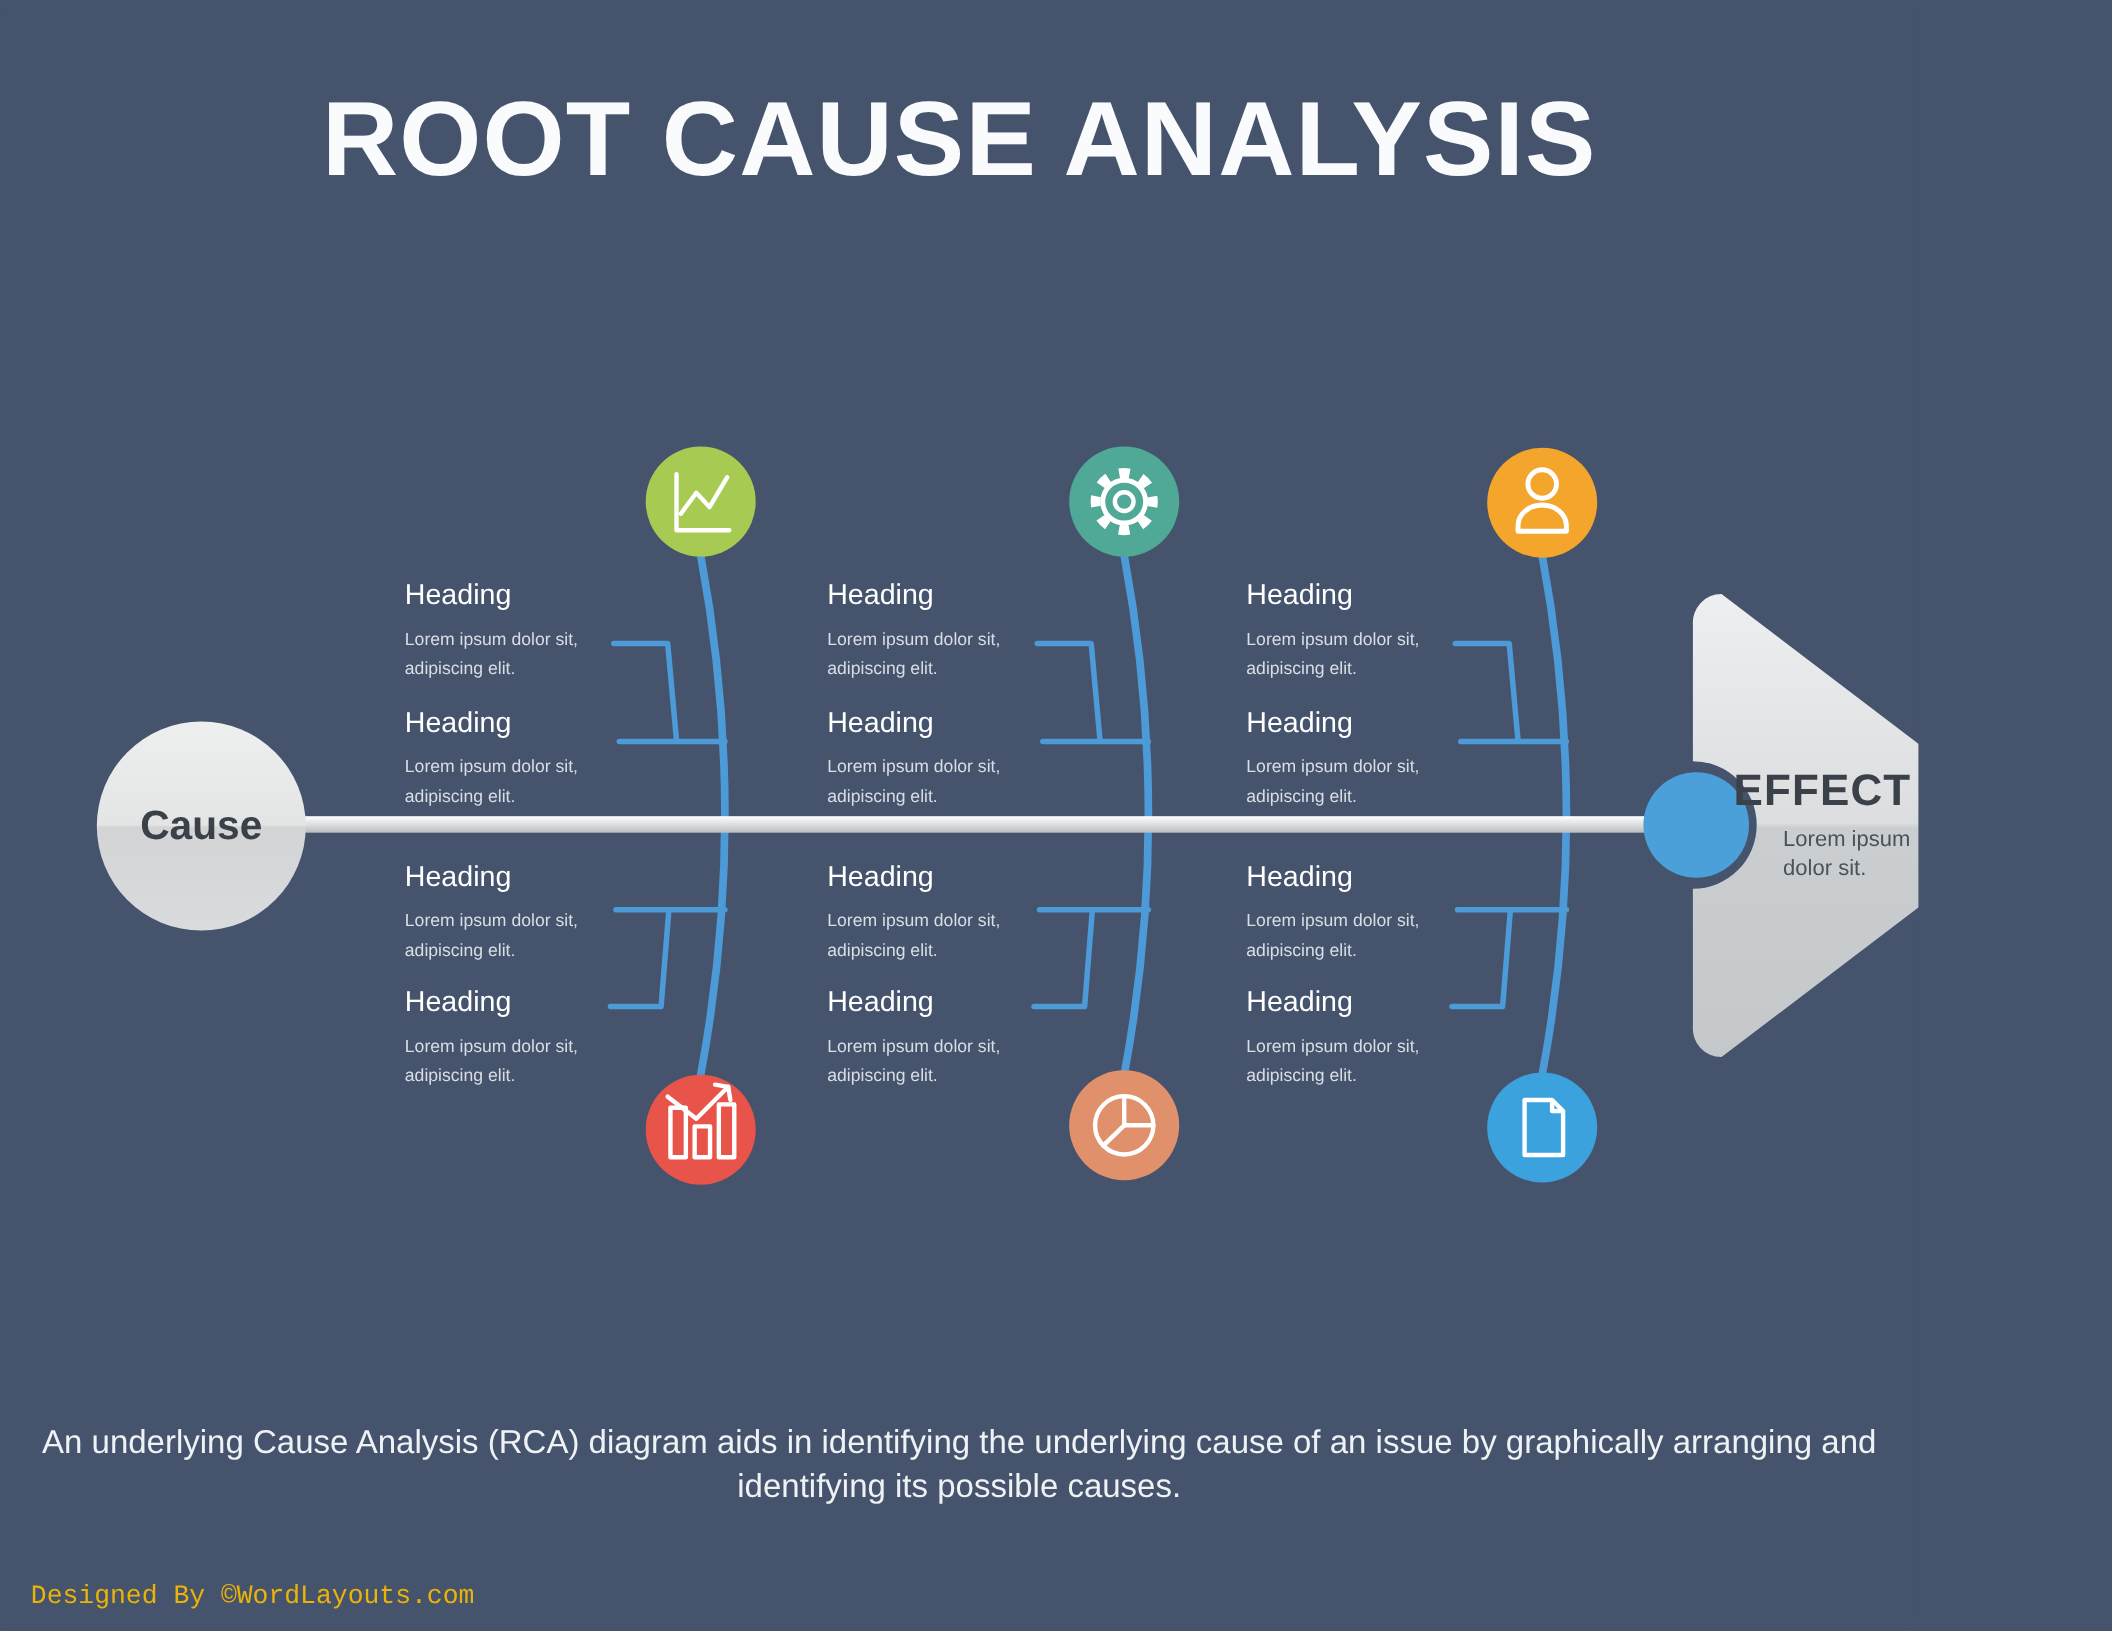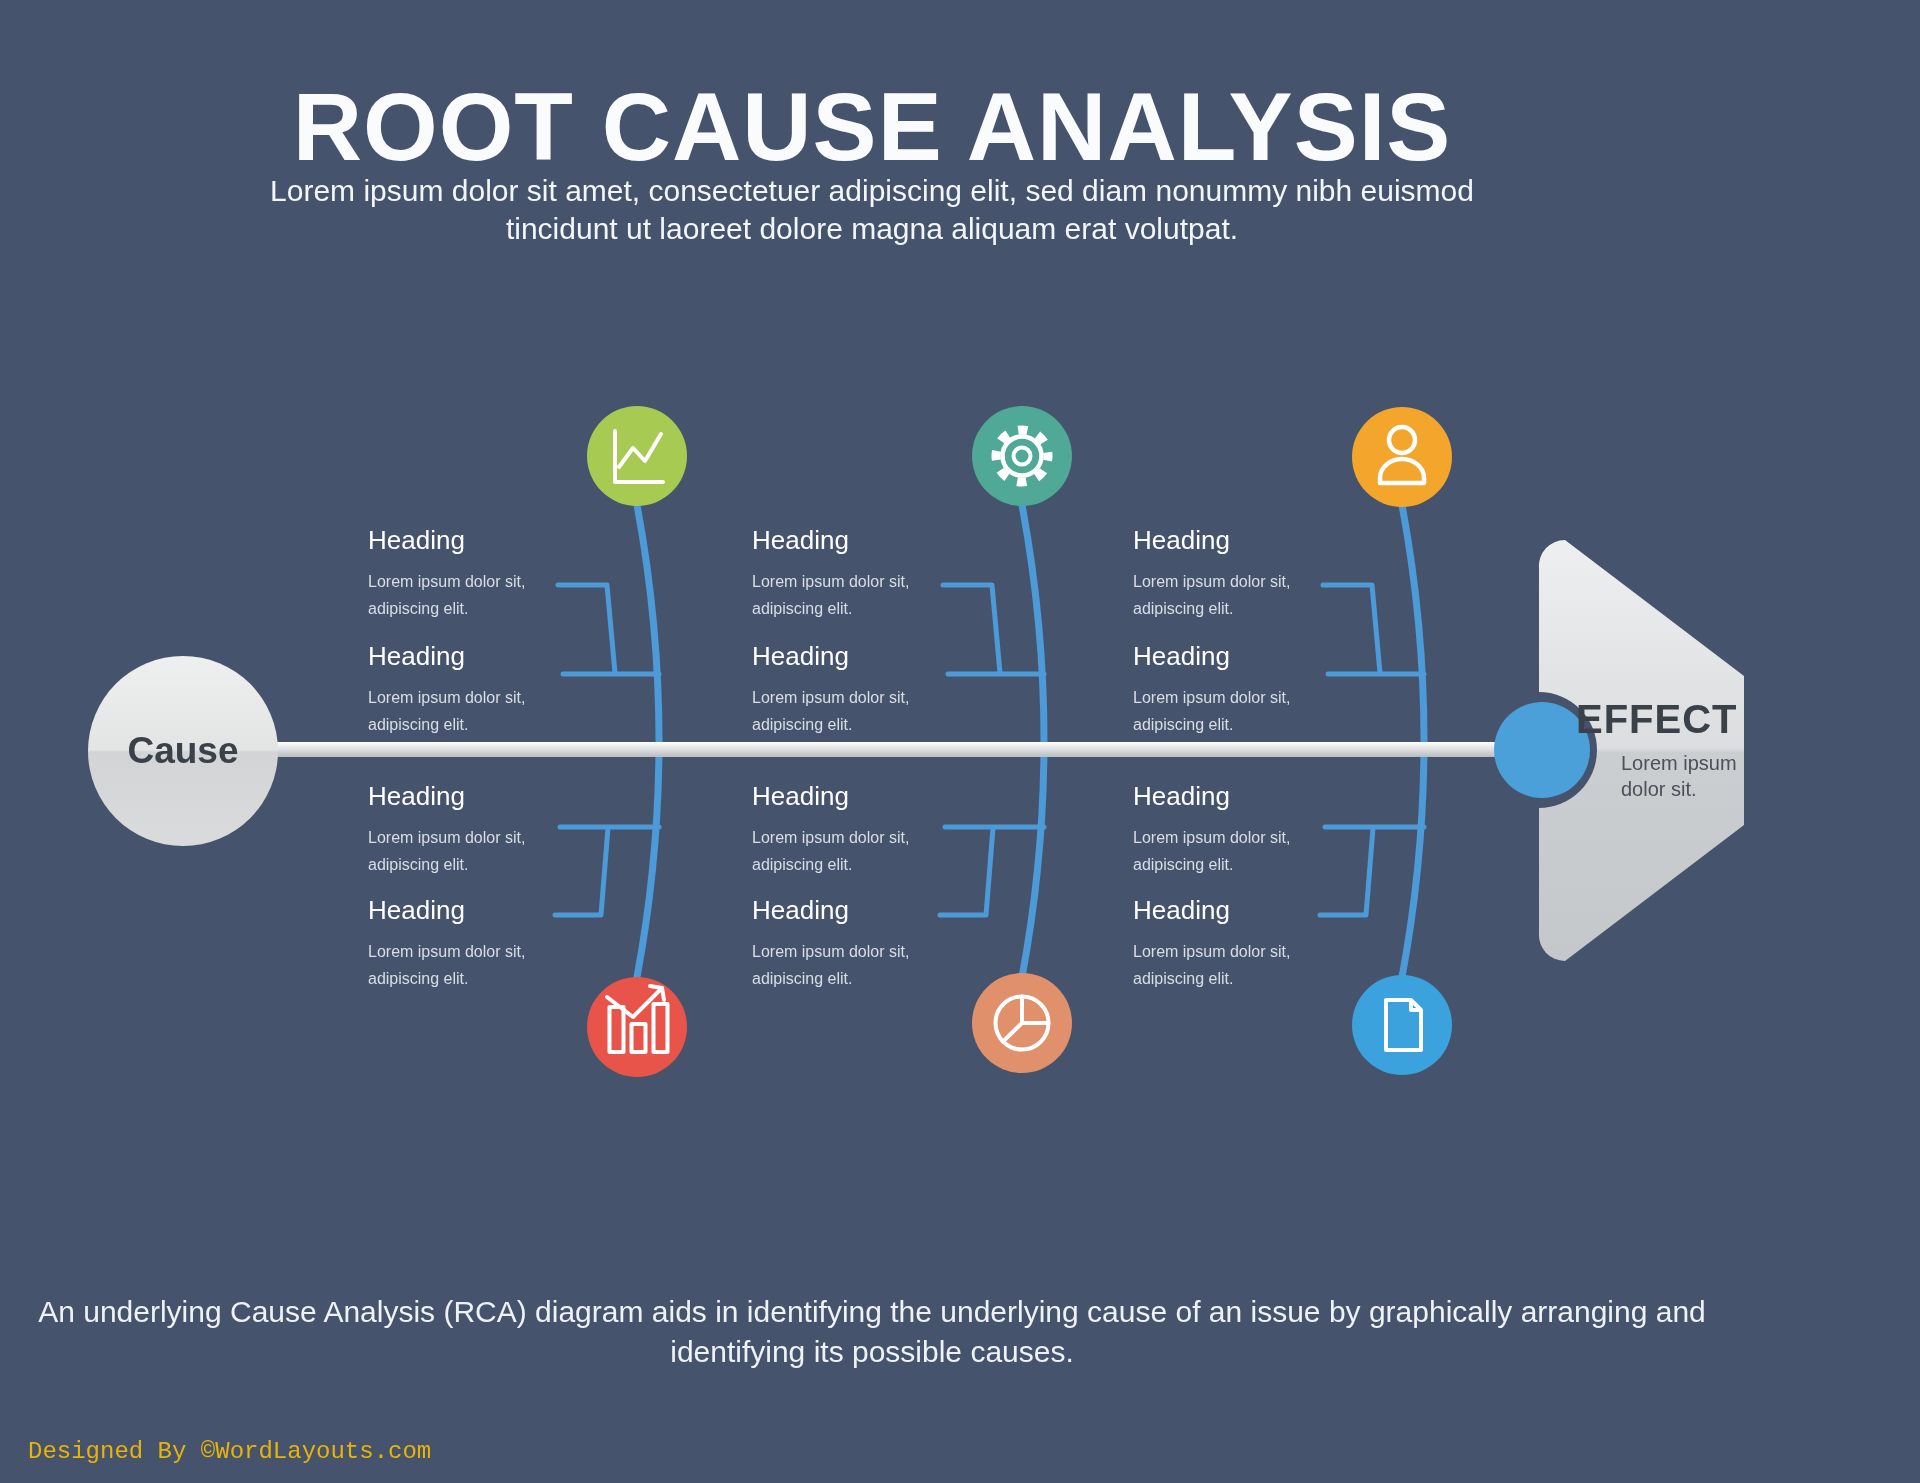--- a/index.html
+++ b/index.html
@@ -25,21 +25,20 @@
   .description{position:absolute;top:1292px;left:50%;transform:translateX(-50%);width:1700px;margin:0;
                text-align:center;font-size:30px;line-height:40px;color:#EFF2F5;}
   .credit{position:absolute;left:28px;top:1438px;font-size:24px;color:#eab308;font-family:Liberation Mono, monospace;}
 </style>
 </head>
 <body>
 
 <div class="canvas">
 
   <h1 class="title">ROOT CAUSE ANALYSIS</h1>
-  <p class="subtitle">Lorem ipsum dolor sit amet, consectetuer adipiscing elit, sed diam nonummy nibh euismod tincidunt ut laoreet dolore magna aliquam erat volutpat.</p>
 
   <svg class="diagram" width="1920" height="1483" viewBox="0 0 1920 1483">
     <defs>
       <linearGradient id="gSpine" x1="0" y1="0" x2="0" y2="1">
         <stop offset="0" stop-color="#FFFFFF"></stop>
           <stop offset="1" stop-color="#B9BDC1"></stop>
       </linearGradient>
       <linearGradient id="gCircle" x1="0" y1="0" x2="0" y2="1">
         <stop offset="0" stop-color="#EEF0F0"></stop>
           <stop offset="0.495" stop-color="#E3E5E5"></stop>

